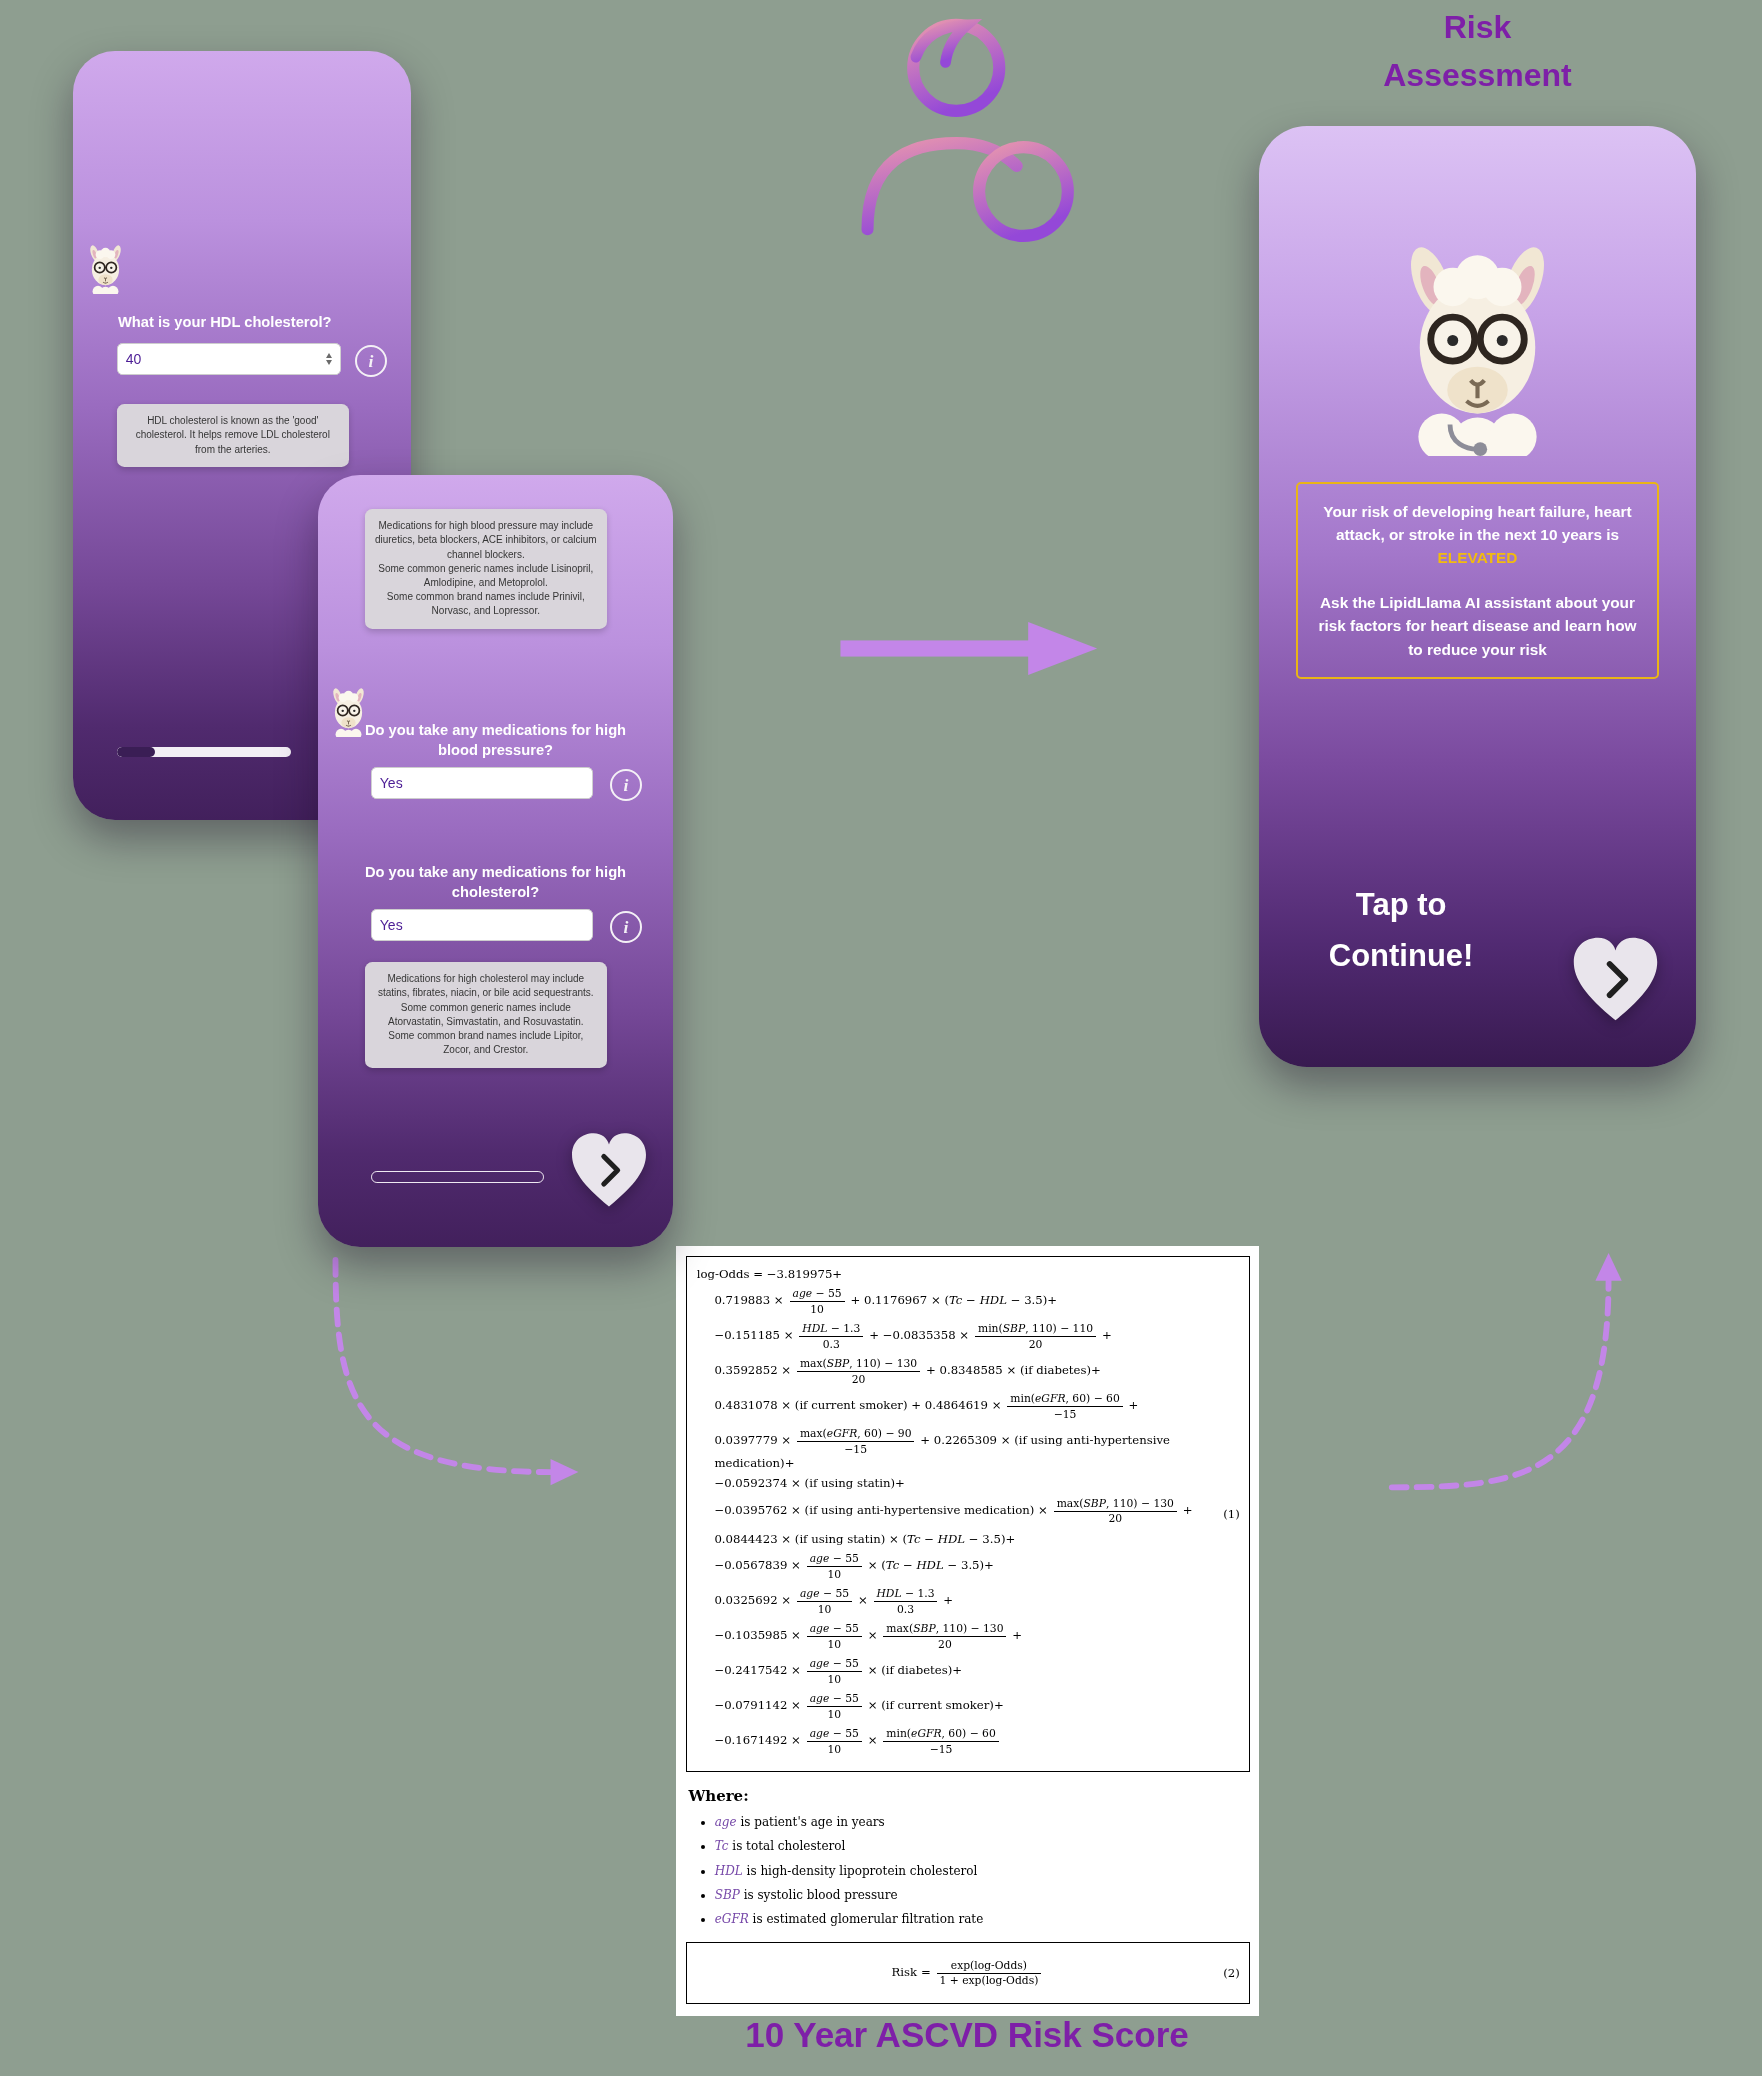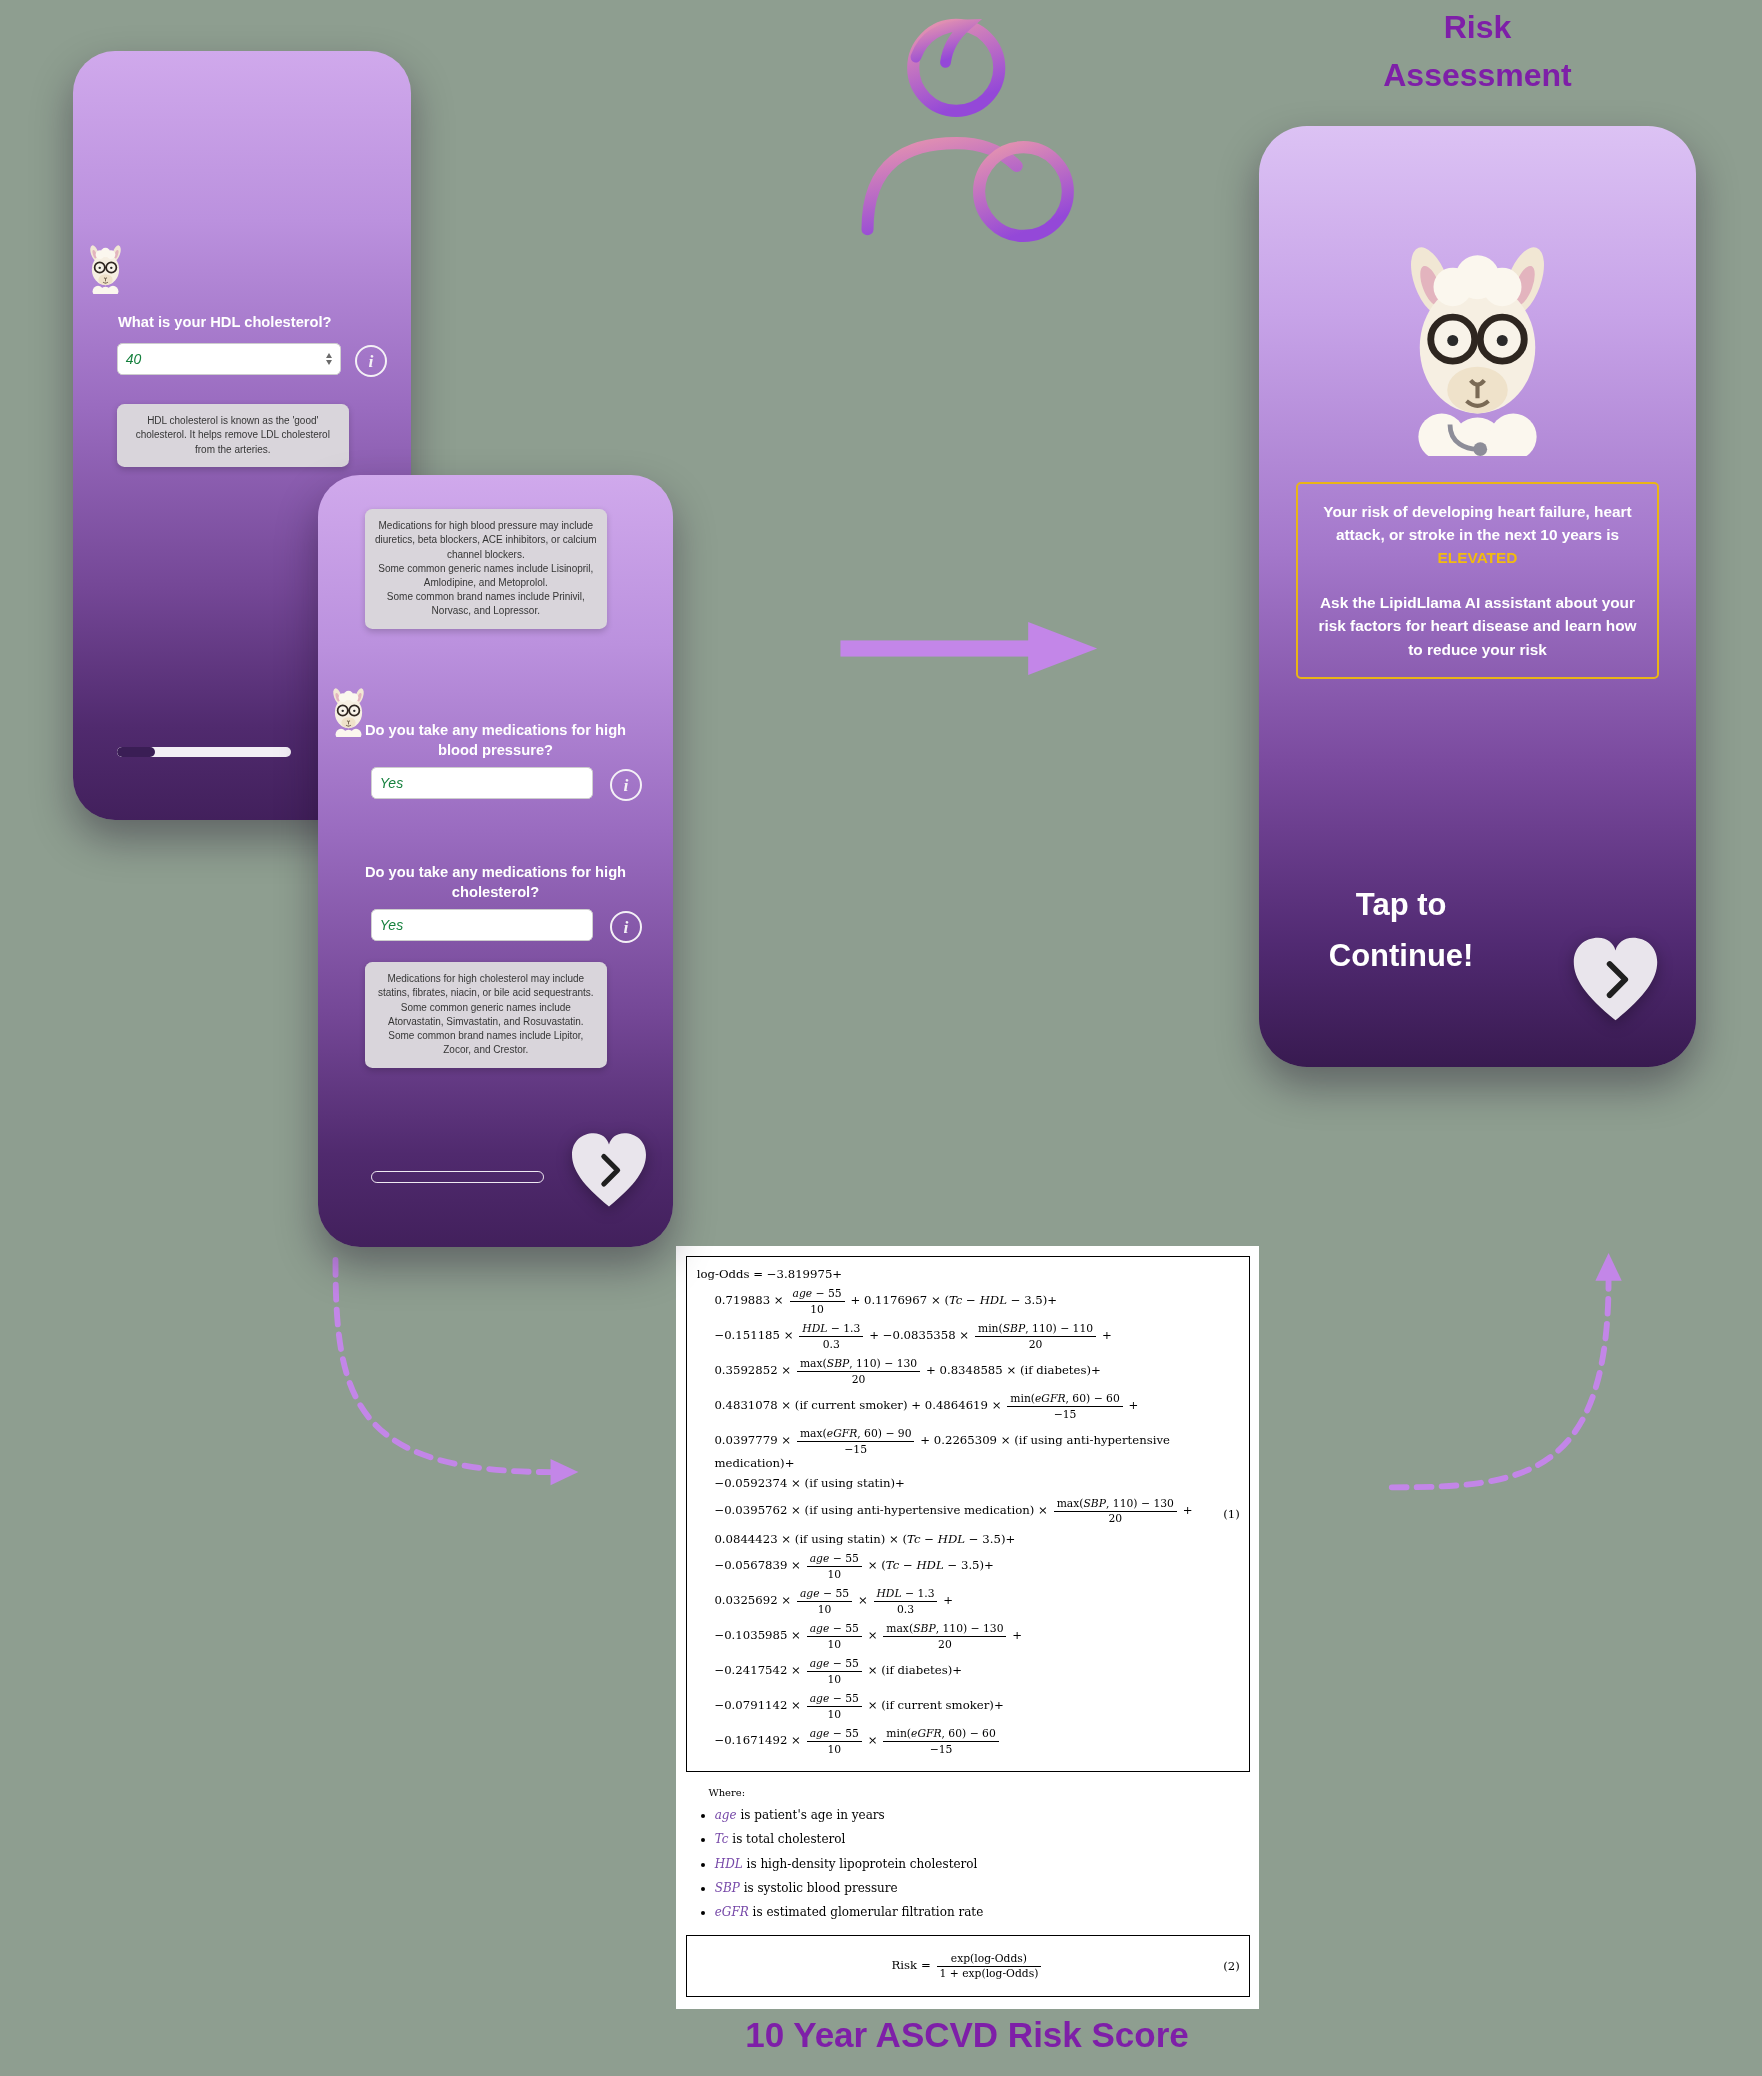--- a/index.html
+++ b/index.html
@@ -20,21 +20,21 @@
   .phone3{left:1259px;top:126px;width:437px;height:941px;border-radius:48px;
           background:linear-gradient(180deg,#dcc2f4 0%,#c7a3e8 20%,#a478cb 45%,#7a4a9e 68%,#512a72 87%,#381a50 100%);z-index:2;}
 
   .avatar{position:absolute;}
   .avatar svg{width:100%;height:100%;}
 
   .q-text{position:absolute;color:#fff;font-weight:bold;font-size:14.7px;line-height:1.35;}
   .q-center{text-align:center;}
 
   .input{position:absolute;background:#fff;border-radius:5.9px;height:32px;display:flex;align-items:center;
-         padding:0 8.8px;font-size:14px;color:#15803d;box-shadow:inset 0 0 0 0.7px #bdbdbd;font-style:italic;}
+         padding:0 8.8px;font-size:14px;color:#4c1d95;box-shadow:inset 0 0 0 0.7px #bdbdbd;}
   .stepper{margin-left:auto;display:flex;flex-direction:column;gap:2.9px;align-items:center;cursor:pointer;}
   .stepper .tri-up{width:0;height:0;border-left:3.7px solid transparent;border-right:3.7px solid transparent;border-bottom:5.1px solid #6a6a6a;}
   .stepper .tri-down{width:0;height:0;border-left:3.7px solid transparent;border-right:3.7px solid transparent;border-top:5.1px solid #6a6a6a;}
 
   .info-icon{position:absolute;width:28px;height:28px;border:2.2px solid #f4f1f6;border-radius:50%;color:#f4f1f6;
              display:flex;align-items:center;justify-content:center;font-family:"Liberation Serif",serif;
              font-style:italic;font-weight:bold;font-size:17.6px;cursor:pointer;}
 
   .infobox{position:absolute;background:#d9d5db;color:#363636;border-radius:7.3px;font-size:10px;line-height:1.42;
            text-align:center;padding:10.3px 8.8px;white-space:pre-line;box-shadow:0 2.9px 5.9px rgba(0,0,0,.18);}
@@ -62,21 +62,21 @@
   .math{font-family:"DejaVu Serif",serif;font-size:11.7px;color:#000;}
   .eq1-box{position:relative;border:1.1px solid #000;padding:8.8px 38px 8.8px 10.3px;}
   .eq-intro{margin:1.5px 0 4.4px 0;}
   .eq-line{margin:6.6px 0 6.6px 17.6px;}
   .frac{display:inline-block;vertical-align:middle;text-align:center;margin:0 2.2px;font-size:.92em;}
   .fnum{display:block;padding:0 2.9px 0.7px;border-bottom:1px solid #000;}
   .fden{display:block;padding:0.7px 2.9px 0;}
   .mvar{font-style:italic;}
   .eq-number{position:absolute;right:8.8px;top:50%;transform:translateY(-50%);}
   .where{margin:14.7px 2.9px 0;}
-  .where-label{font-weight:normal;font-size:10px;margin-left:20px;}
+  .where-label{font-weight:bold;font-size:15px;}
   .where ul{margin:8.8px 0 0 10.3px;padding-left:16px;}
   .where li{margin:10.3px 0;font-size:12px;}
   .where .mvar{color:#7648a8;}
   .eq2-box{position:relative;border:1.1px solid #000;margin-top:16px;padding:14px 38px;display:flex;justify-content:center;align-items:center;min-height:32px;}
 
   
   .abs{position:absolute;}
   .flow-svg{display:block;}
 </style>
 </head>

